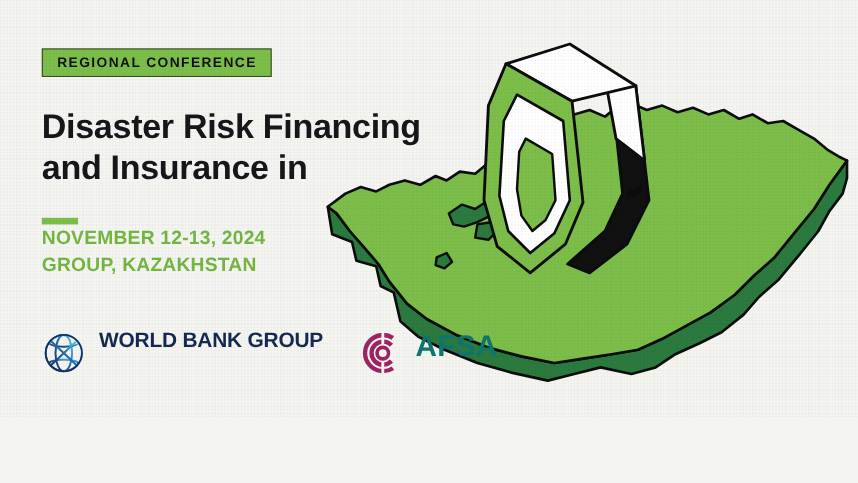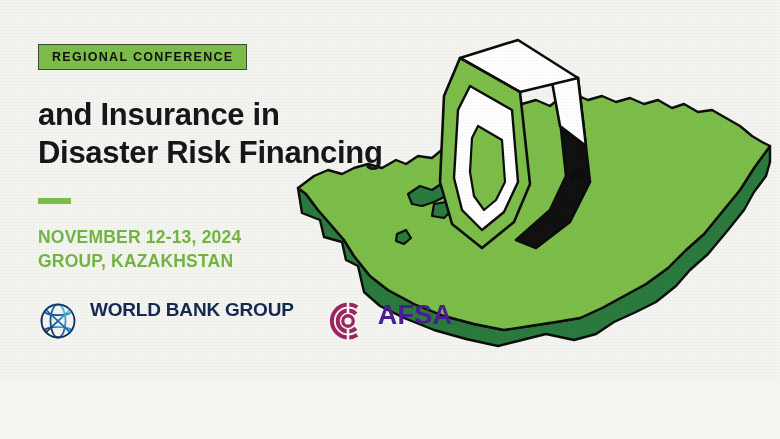--- a/index.html
+++ b/index.html
@@ -70,21 +70,21 @@
   }
 
   .rule {
     margin-top: 26px;
     width: 33px;
     height: 6px;
     background: #7dbe4a;
   }
 
   .meta {
-    margin-top: 22px;
+    margin-top: 1px;
     color: #74b642;
     font-size: 17.5px;
     font-weight: bold;
     letter-spacing: 0.2px;
     line-height: 1.33;
   }
   .meta .meta-line { display: block; }
 
   
   .logo-row {
@@ -107,21 +107,21 @@
     font-weight: bold;
     color: #152a52;
     letter-spacing: -0.2px;
     white-space: nowrap;
   }
   .afsa-mark { width: 42px; height: 42px; display: block; }
   .afsa-text {
     margin-left: 9px;
     font-size: 27px;
     font-weight: bold;
-    color: #4c1d95;
+    color: #0f766e;
     letter-spacing: 0.3px;
     white-space: nowrap;
   }
 
   
   .artwork {
     position: absolute;
     right: -4px;
     top: 34px;
     width: 500px;
@@ -200,22 +200,22 @@
         <path d="M286,140 L300,134 L299,142 L286,147 Z" fill="#0d0d0d"></path>
       </g>
     </svg>
   </div>
 
   <div class="left-col">
 
     <div class="badge">REGIONAL CONFERENCE</div>
 
     <div class="headline">
+      <span class="hl-line">Disaster Risk Financing</span>
       <span class="hl-line">and Insurance in</span>
-      <span class="hl-line">Disaster Risk Financing</span>
     </div>
 
     <div class="rule"></div>
 
     <div class="meta">
       <span class="meta-line">NOVEMBER 12-13, 2024</span>
       <span class="meta-line">GROUP, KAZAKHSTAN</span>
     </div>
   </div>
 

